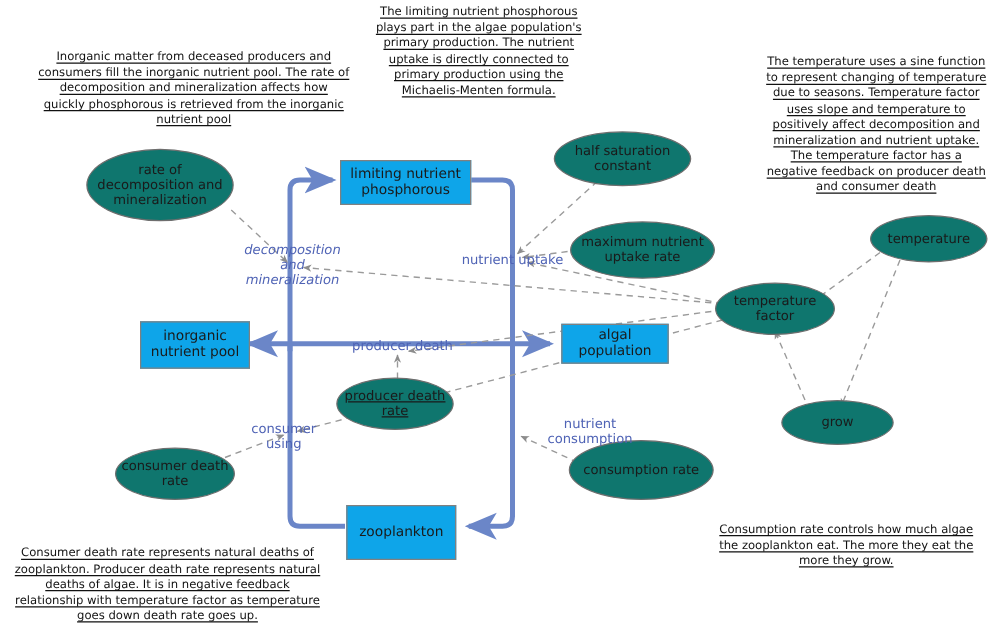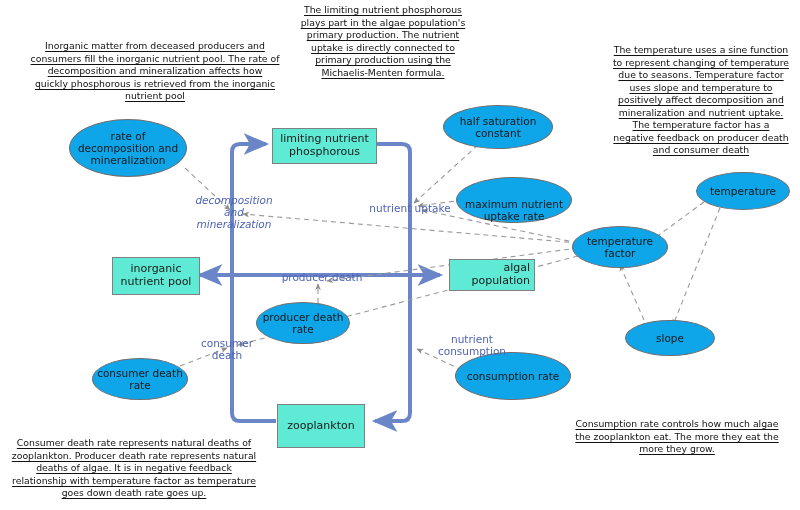--- a/index.html
+++ b/index.html
@@ -27,26 +27,26 @@
     position: absolute;
     box-sizing: border-box;
     display: flex;
     align-items: center;
     justify-content: center;
     text-align: center;
     color: #1a1a1a;
     line-height: 1.15;
   }
   .stock {
-    background: #5eead4;
+    background: #0ea5e9;
     border: 1.5px solid #808080;
     font-size: 11px;
   }
   .param {
-    background: #0ea5e9;
+    background: #0f766e;
     border: 1.5px solid #6e6e6e;
     border-radius: 50%;
     font-size: 10.5px;
   }
   .node-label {
     padding: 0 4px;
     pointer-events: none;
   }
   .edge-label {
     position: absolute;
@@ -128,58 +128,58 @@
   <div class="node stock" style="left:272px; top:128px; width:105px; height:36px;">
     <span class="node-label">limiting nutrient
 phosphorous</span>
   </div>
 
   <div class="node stock" style="left:112px; top:257px; width:88px; height:38px;">
     <span class="node-label">inorganic
 nutrient pool</span>
   </div>
 
-  <div class="node stock" style="left:449px; top:259px; width:86px; height:32px;text-align:right;">
+  <div class="node stock" style="left:449px; top:259px; width:86px; height:32px;">
     <span class="node-label">algal population</span>
   </div>
 
   <div class="node stock" style="left:277px; top:404px; width:88px; height:44px;">
     <span class="node-label">zooplankton</span>
   </div>
 
   <div class="node param" style="left:69px; top:119px; width:118px; height:58px;">
     <span class="node-label">rate of
 decomposition and
 mineralization</span>
   </div>
 
   <div class="node param" style="left:443px; top:105px; width:110px; height:44px;">
     <span class="node-label">half saturation
 constant</span>
   </div>
 
-  <div class="node param" style="left:456px; top:177px; width:116px; height:46px;align-items:flex-end;">
+  <div class="node param" style="left:456px; top:177px; width:116px; height:46px;">
     <span class="node-label">maximum nutrient
 uptake rate</span>
   </div>
 
   <div class="node param" style="left:696px; top:172px; width:94px; height:38px;">
     <span class="node-label">temperature</span>
   </div>
 
   <div class="node param" style="left:572px; top:226px; width:96px; height:42px;">
     <span class="node-label">temperature
 factor</span>
   </div>
 
   <div class="node param" style="left:625px; top:320px; width:90px; height:36px;">
-    <span class="node-label">slope</span>
-  </div>
-
-  <div class="node param" style="left:256px; top:302px; width:94px; height:42px;">
+    <span class="node-label">grow</span>
+  </div>
+
+  <div class="node param" style="left:269px; top:302px; width:94px; height:42px;text-decoration:underline;">
     <span class="node-label">producer death
 rate</span>
   </div>
 
   <div class="node param" style="left:92px; top:358px; width:96px; height:42px;">
     <span class="node-label">consumer death
 rate</span>
   </div>
 
   <div class="node param" style="left:455px; top:352px; width:116px; height:48px;">
@@ -188,21 +188,21 @@
 
   <div class="edge-label" style="left:188px; top:194px; width:92px;font-style:italic;">decomposition
 and
 mineralization</div>
 
   <div class="edge-label" style="left:362px; top:202px; width:96px;">nutrient uptake</div>
 
   <div class="edge-label" style="left:275px; top:271px; width:94px;">producer death</div>
 
   <div class="edge-label" style="left:190px; top:337px; width:74px;">consumer
-death</div>
+using</div>
 
   <div class="edge-label" style="left:384px; top:333px; width:84px;margin-left:46px;">nutrient
 consumption</div>
 
   <div class="annotation" style="left:16px; top:40px; width:250px;margin-left:14px;">Inorganic matter from deceased producers and consumers fill the inorganic nutrient pool. The rate of decomposition and mineralization affects how quickly phosphorous is retrieved from the inorganic nutrient pool</div>
 
   <div class="annotation" style="left:292px; top:4px; width:182px;">The limiting nutrient phosphorous plays part in the algae population's primary production. The nutrient uptake is directly connected to primary production using the Michaelis-Menten formula.</div>
 
   <div class="annotation" style="left:612px; top:44px; width:178px;">The temperature uses a sine function to represent changing of temperature due to seasons. Temperature factor uses slope and temperature to positively affect decomposition and mineralization and nutrient uptake. The temperature factor has a negative feedback on producer death and consumer death</div>
 

